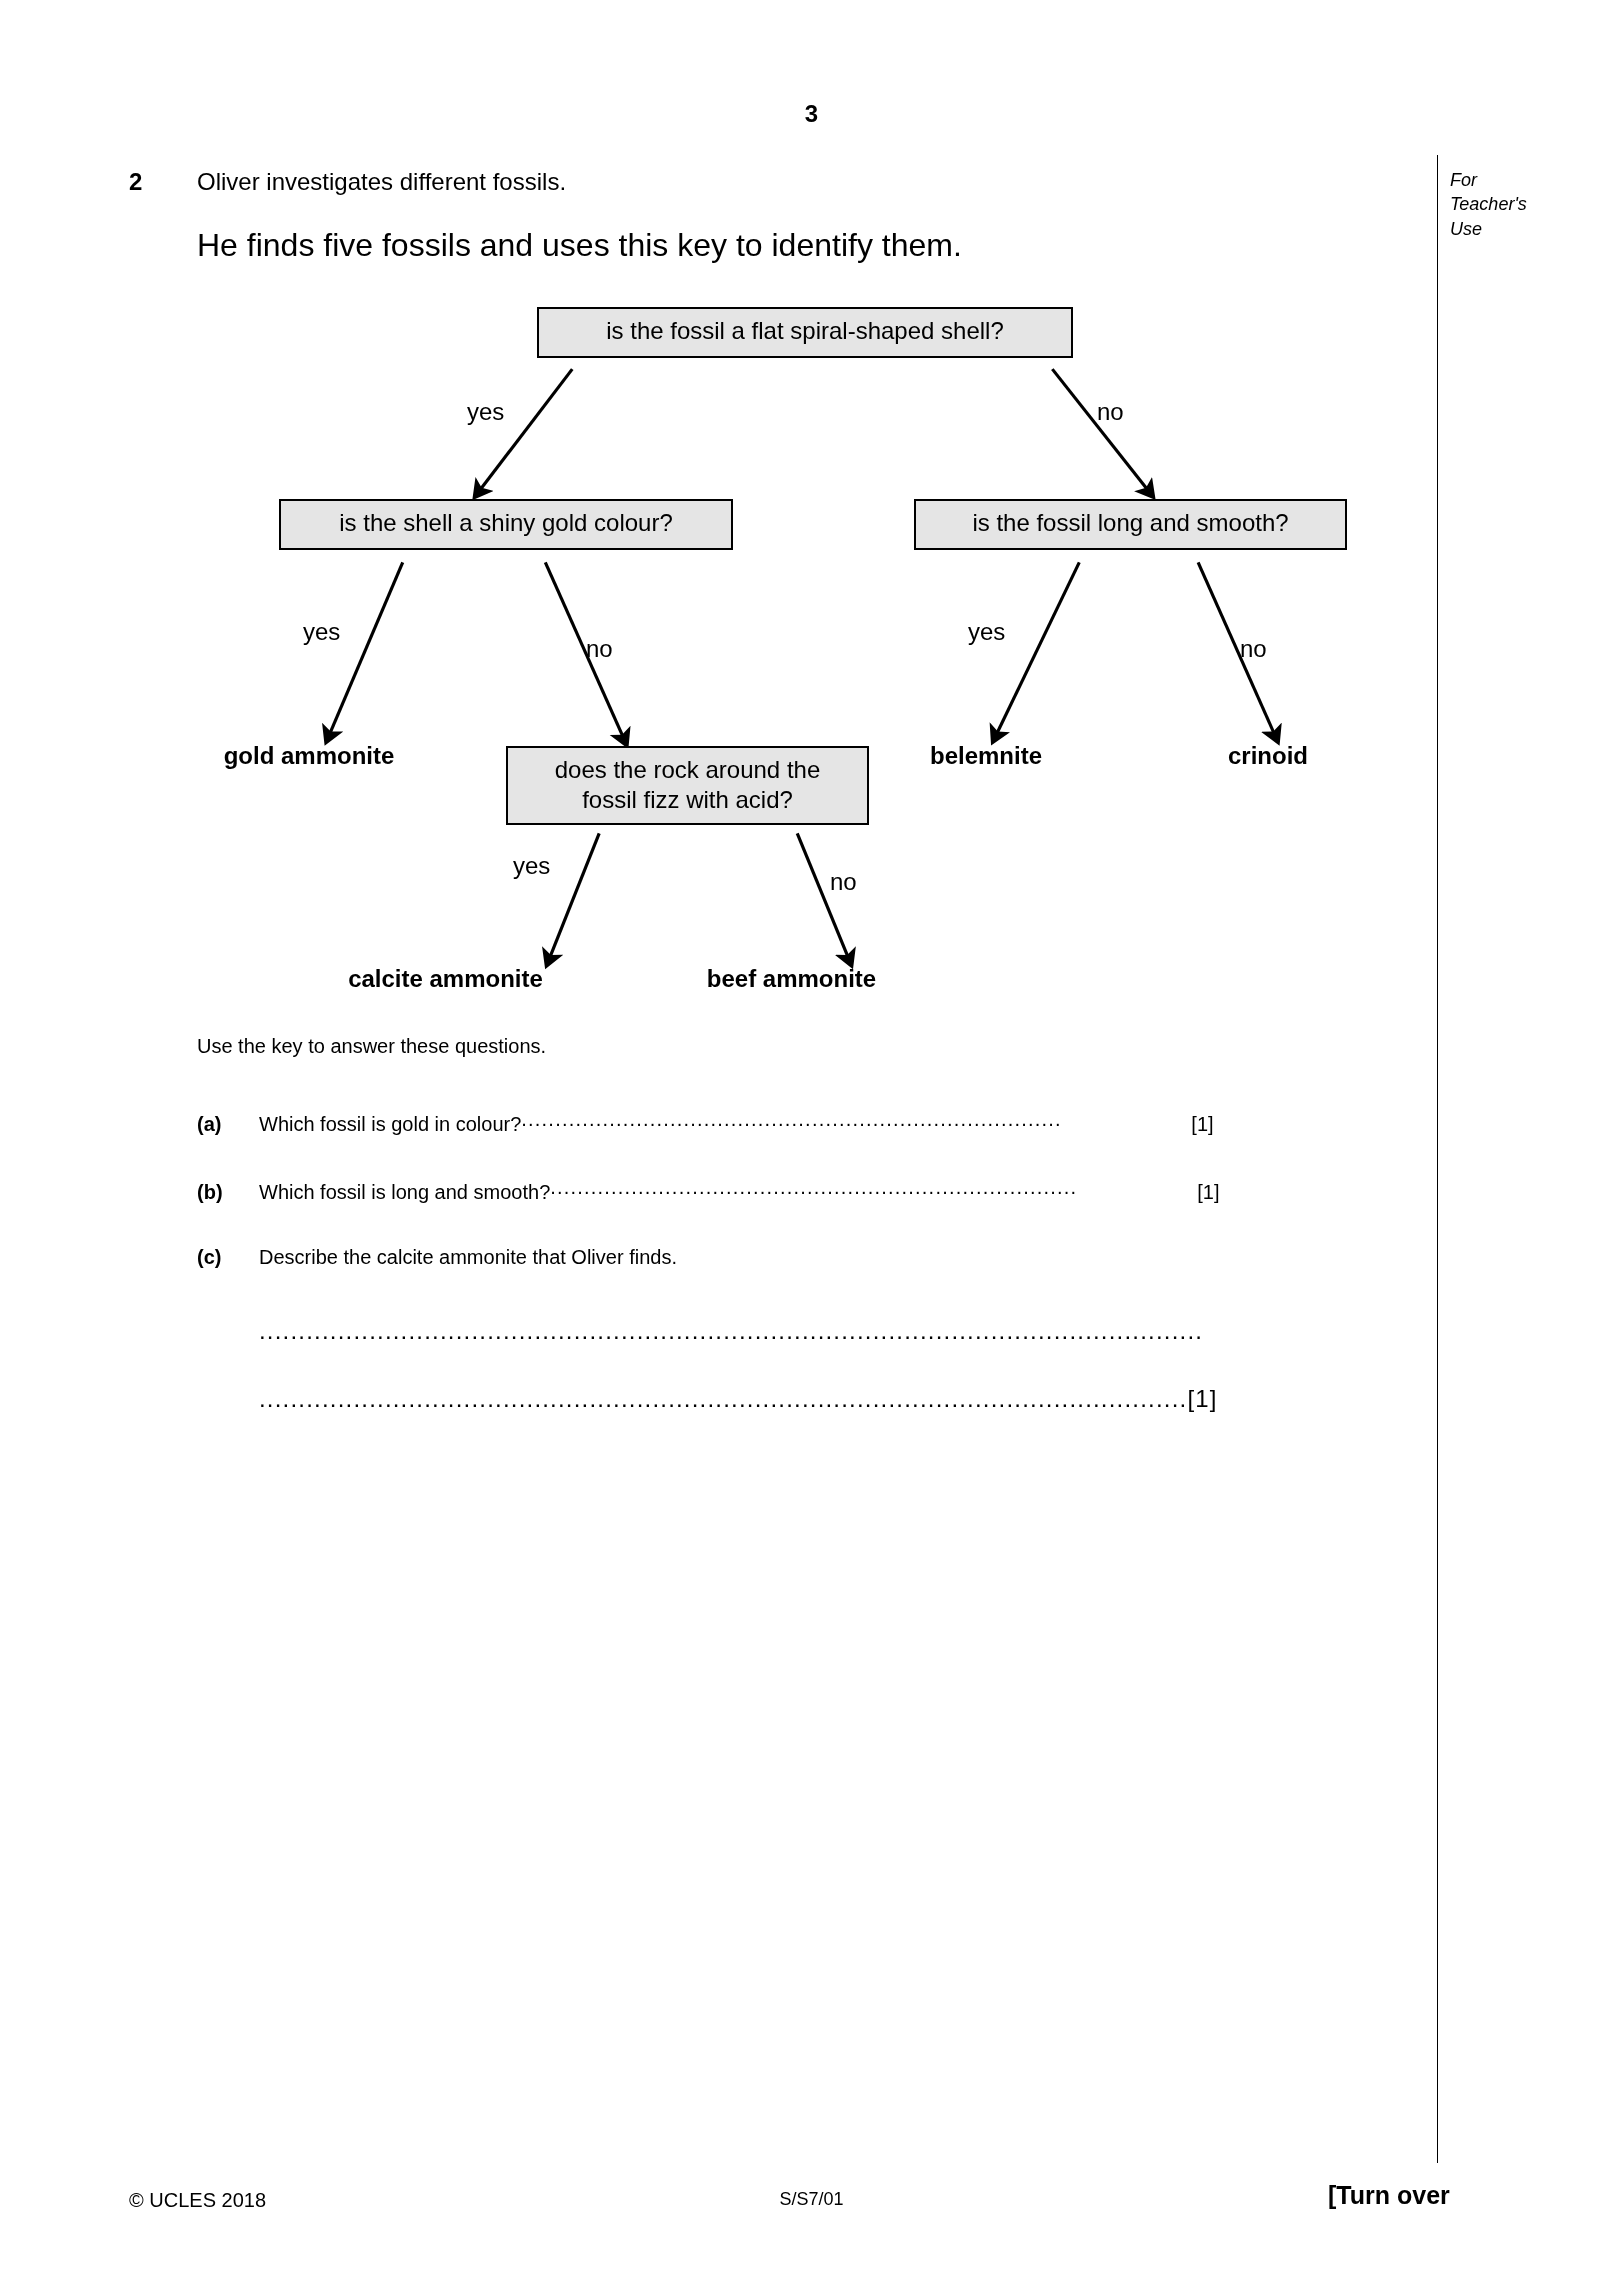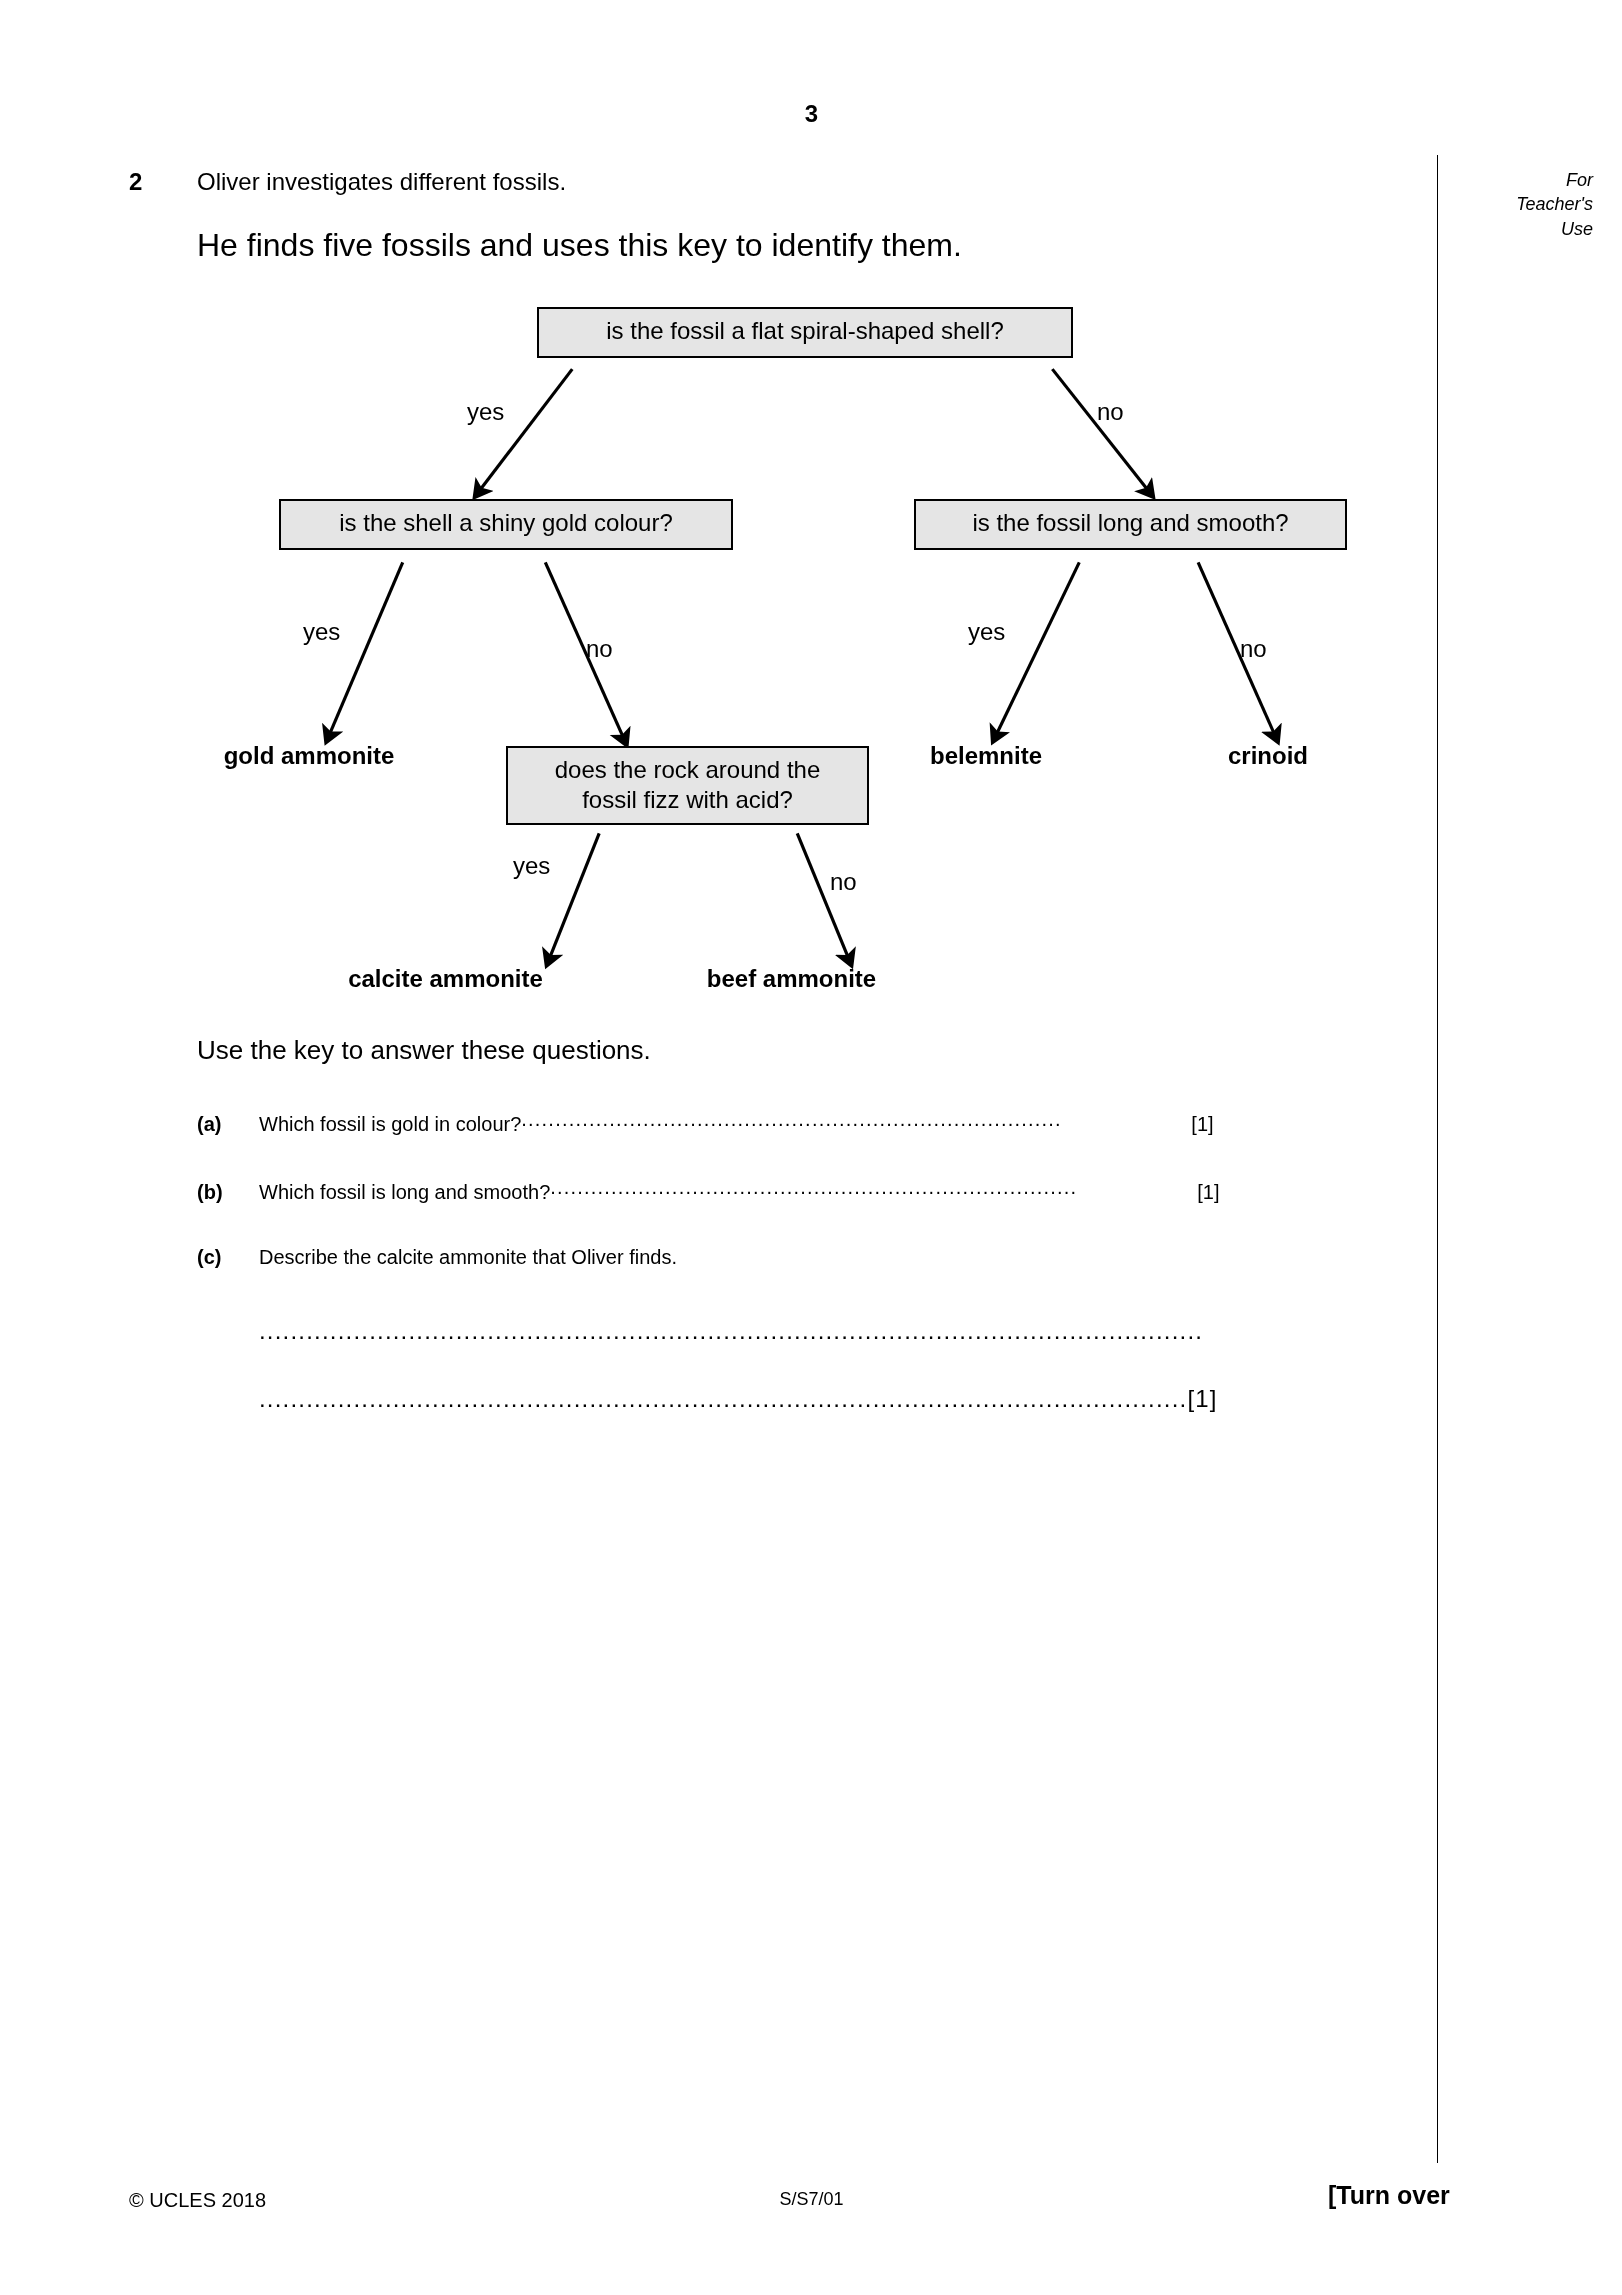--- a/index.html
+++ b/index.html
@@ -26,21 +26,20 @@
     left: 0;
     width: 1623px;
     text-align: center;
     font-size: 24px;
     font-weight: bold;
   }
   #teacher-use {
     top: 168px;
     left: 1450px;
     width: 143px;
-    text-align: right;
     font-size: 18px;
     font-style: italic;
     line-height: 1.35;
   }
   #teacher-rule {
     top: 155px;
     left: 1437px;
     width: 0;
     height: 2008px;
     border-left: 1.6px solid #000000;
@@ -113,21 +112,21 @@
   #label-no-fizz   { top: 567px; left: 830px; }
 
   #arrow-layer {
     top: 0; left: 0;
     width: 1623px;
     height: 713px;
     z-index: 1;
   }
 
   
-  .body-text { font-size: 26px; }
+  .body-text { font-size: 20px; }
   #use-key-line { top: 1035px; left: 197px; }
 
   .part-row {
     left: 197px;
     width: 1238px;
     font-size: 20px;
   }
   .part-letter {
     display: inline-block;
     width: 62px;

